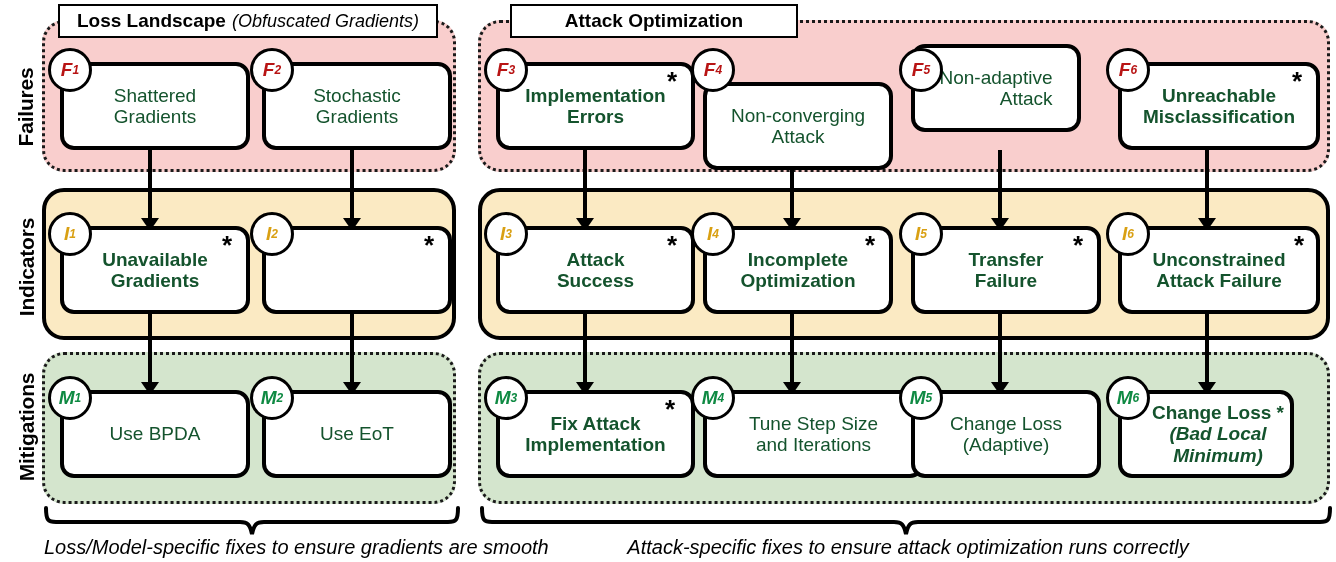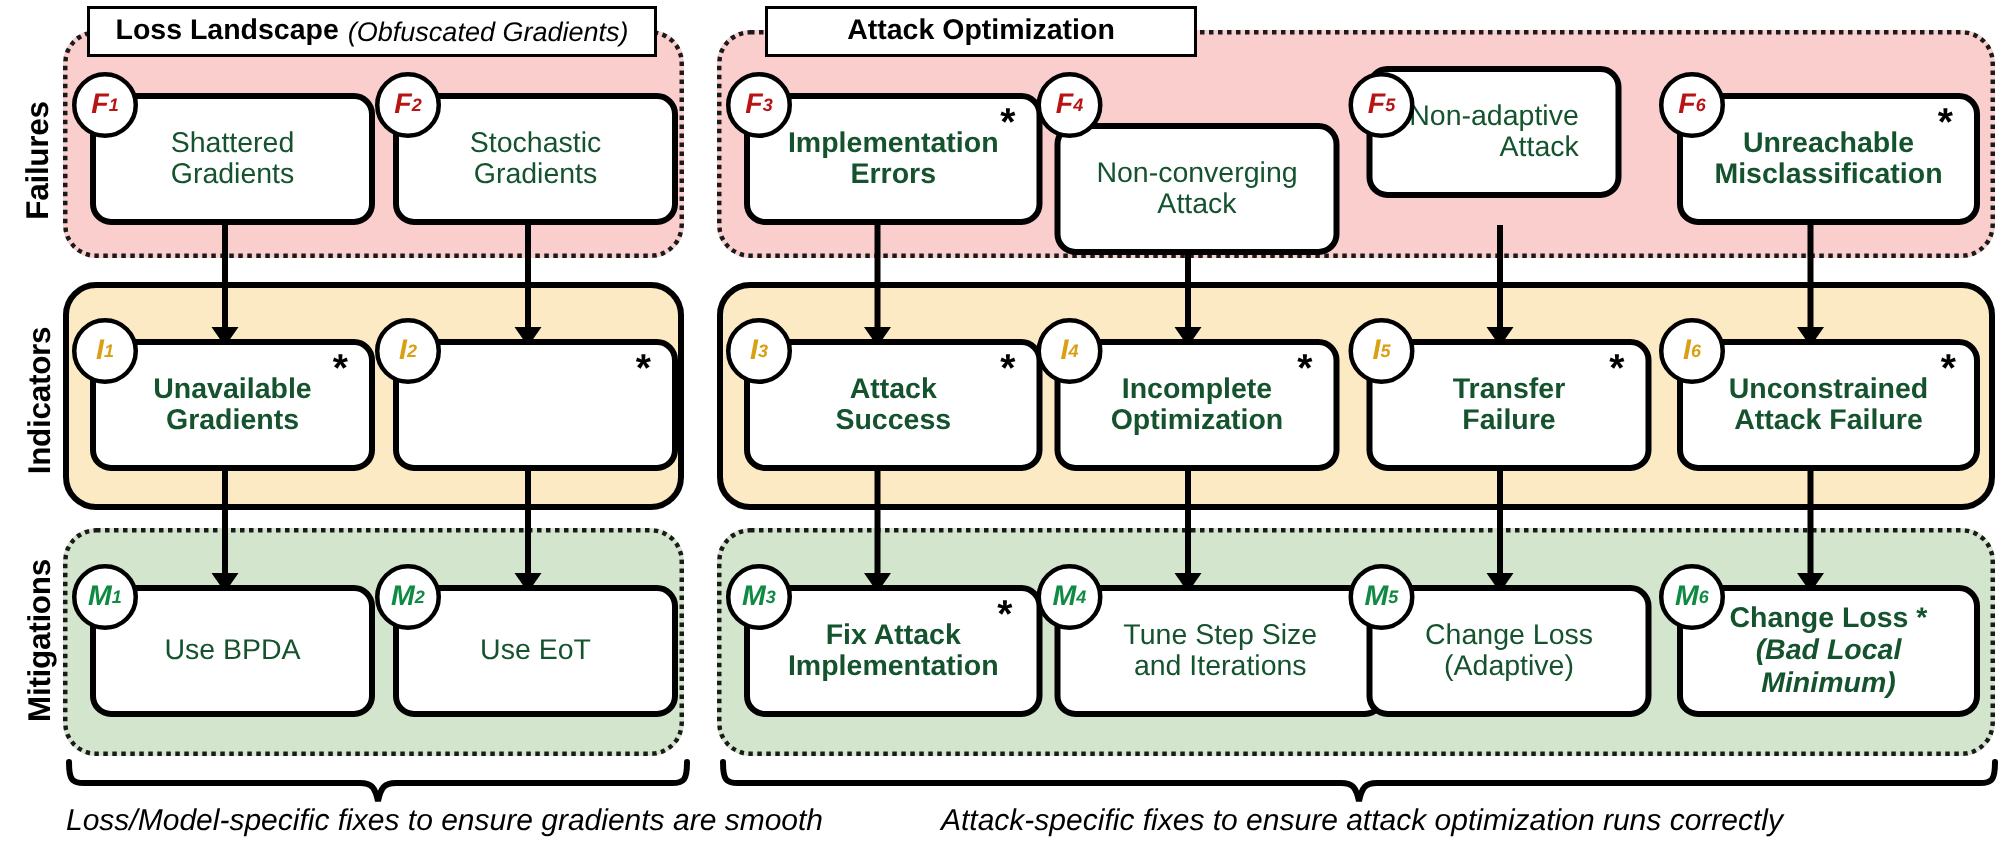--- a/index.html
+++ b/index.html
@@ -262,21 +262,21 @@
     <span class="txt bold">Fix Attack
 Implementation</span>
   </div>
   <div class="node" style="left:703px;top:390px;width:221px;height:88px;">
     <span class="txt">Tune Step Size
 and Iterations</span>
   </div>
   <div class="node" style="left:911px;top:390px;width:190px;height:88px;">
     <span class="txt" id="m5-text">Change Loss<br><span style="">(Adaptive)</span></span>
   </div>
-  <div class="node" style="left:1118px;top:390px;width:202px;height:88px;">
+  <div class="node" style="left:1118px;top:390px;width:176px;height:88px;justify-content:flex-end;">
     <span class="txt bold" id="m6-text">Change Loss *<br><span style="font-style: italic;">(Bad Local</span><br><span style="font-style: italic;">Minimum)</span></span>
   </div>
 
   <div class="bubble bub-F" style="left:48px;top:48px;">
       <span>F</span>
       <sub>1</sub>
     </div>
   <div class="bubble bub-F" style="left:250px;top:48px;">
       <span>F</span>
       <sub>2</sub>

